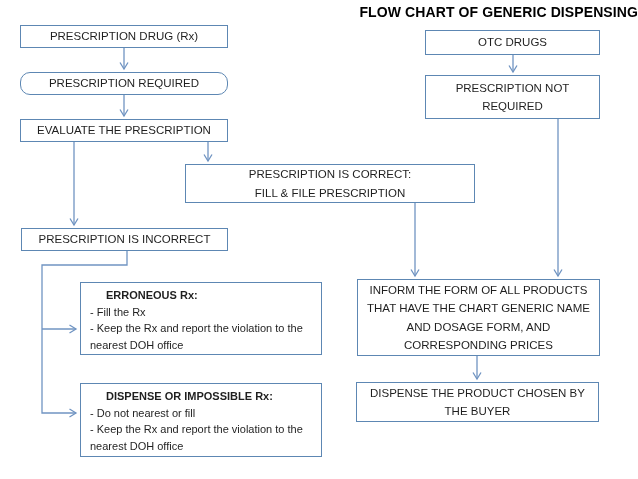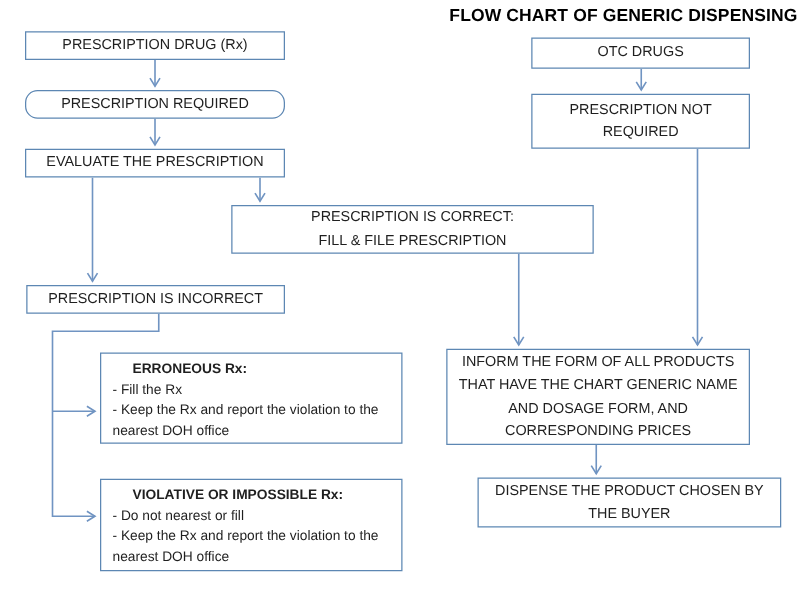--- a/index.html
+++ b/index.html
@@ -54,21 +54,21 @@
   #node-rx          {left:20px; top:25px;  width:208px;height:23px;}
   #node-required    {left:20px; top:72px;  width:208px;height:23px;border-radius:10px;}
   #node-evaluate    {left:20px; top:119px; width:208px;height:23px;}
   #node-correct     {left:185px;top:164px; width:290px;height:39px;justify-content:space-between;}
   #node-incorrect   {left:21px; top:228px; width:207px;height:23px;}
   #node-erroneous   {left:80px; top:282px; width:242px;height:73px;}
   #node-violative   {left:80px; top:383px; width:242px;height:74px;}
   #node-otc         {left:425px;top:30px;  width:175px;height:25px;}
   #node-not-required{left:425px;top:75px;  width:175px;height:44px;}
   #node-inform      {left:357px;top:279px; width:243px;height:77px;}
-  #node-dispense    {left:356px;top:382px; width:243px;height:40px;margin-left:26px;}
+  #node-dispense    {left:356px;top:382px; width:243px;height:40px;}
 </style>
 </head>
 <body>
 
 <div id="canvas">
 
   <div class="chart-title">FLOW CHART OF GENERIC DISPENSING</div>
 
   <svg id="connectors" width="638" height="479" viewBox="0 0 638 479" xmlns="http://www.w3.org/2000/svg">
     <defs>
@@ -109,21 +109,21 @@
     <span>PRESCRIPTION IS INCORRECT</span>
   </div>
 
   <div class="node detail" id="node-erroneous">
     <span class="heading">ERRONEOUS Rx:</span>
     <span>- Fill the Rx</span>
     <span>- Keep the Rx and report the violation to the nearest DOH office</span>
   </div>
 
   <div class="node detail" id="node-violative">
-    <span class="heading">VIOLATIVE OR IMPOSSIBLE Rx:</span>
+    <span class="heading">DISPENSE OR IMPOSSIBLE Rx:</span>
     <span>- Do not nearest or fill</span>
     <span>- Keep the Rx and report the violation to the nearest DOH office</span>
   </div>
 
   <div class="node" id="node-otc">
     <span>OTC DRUGS</span>
   </div>
 
   <div class="node" id="node-not-required">
     <span>PRESCRIPTION NOT</span>

